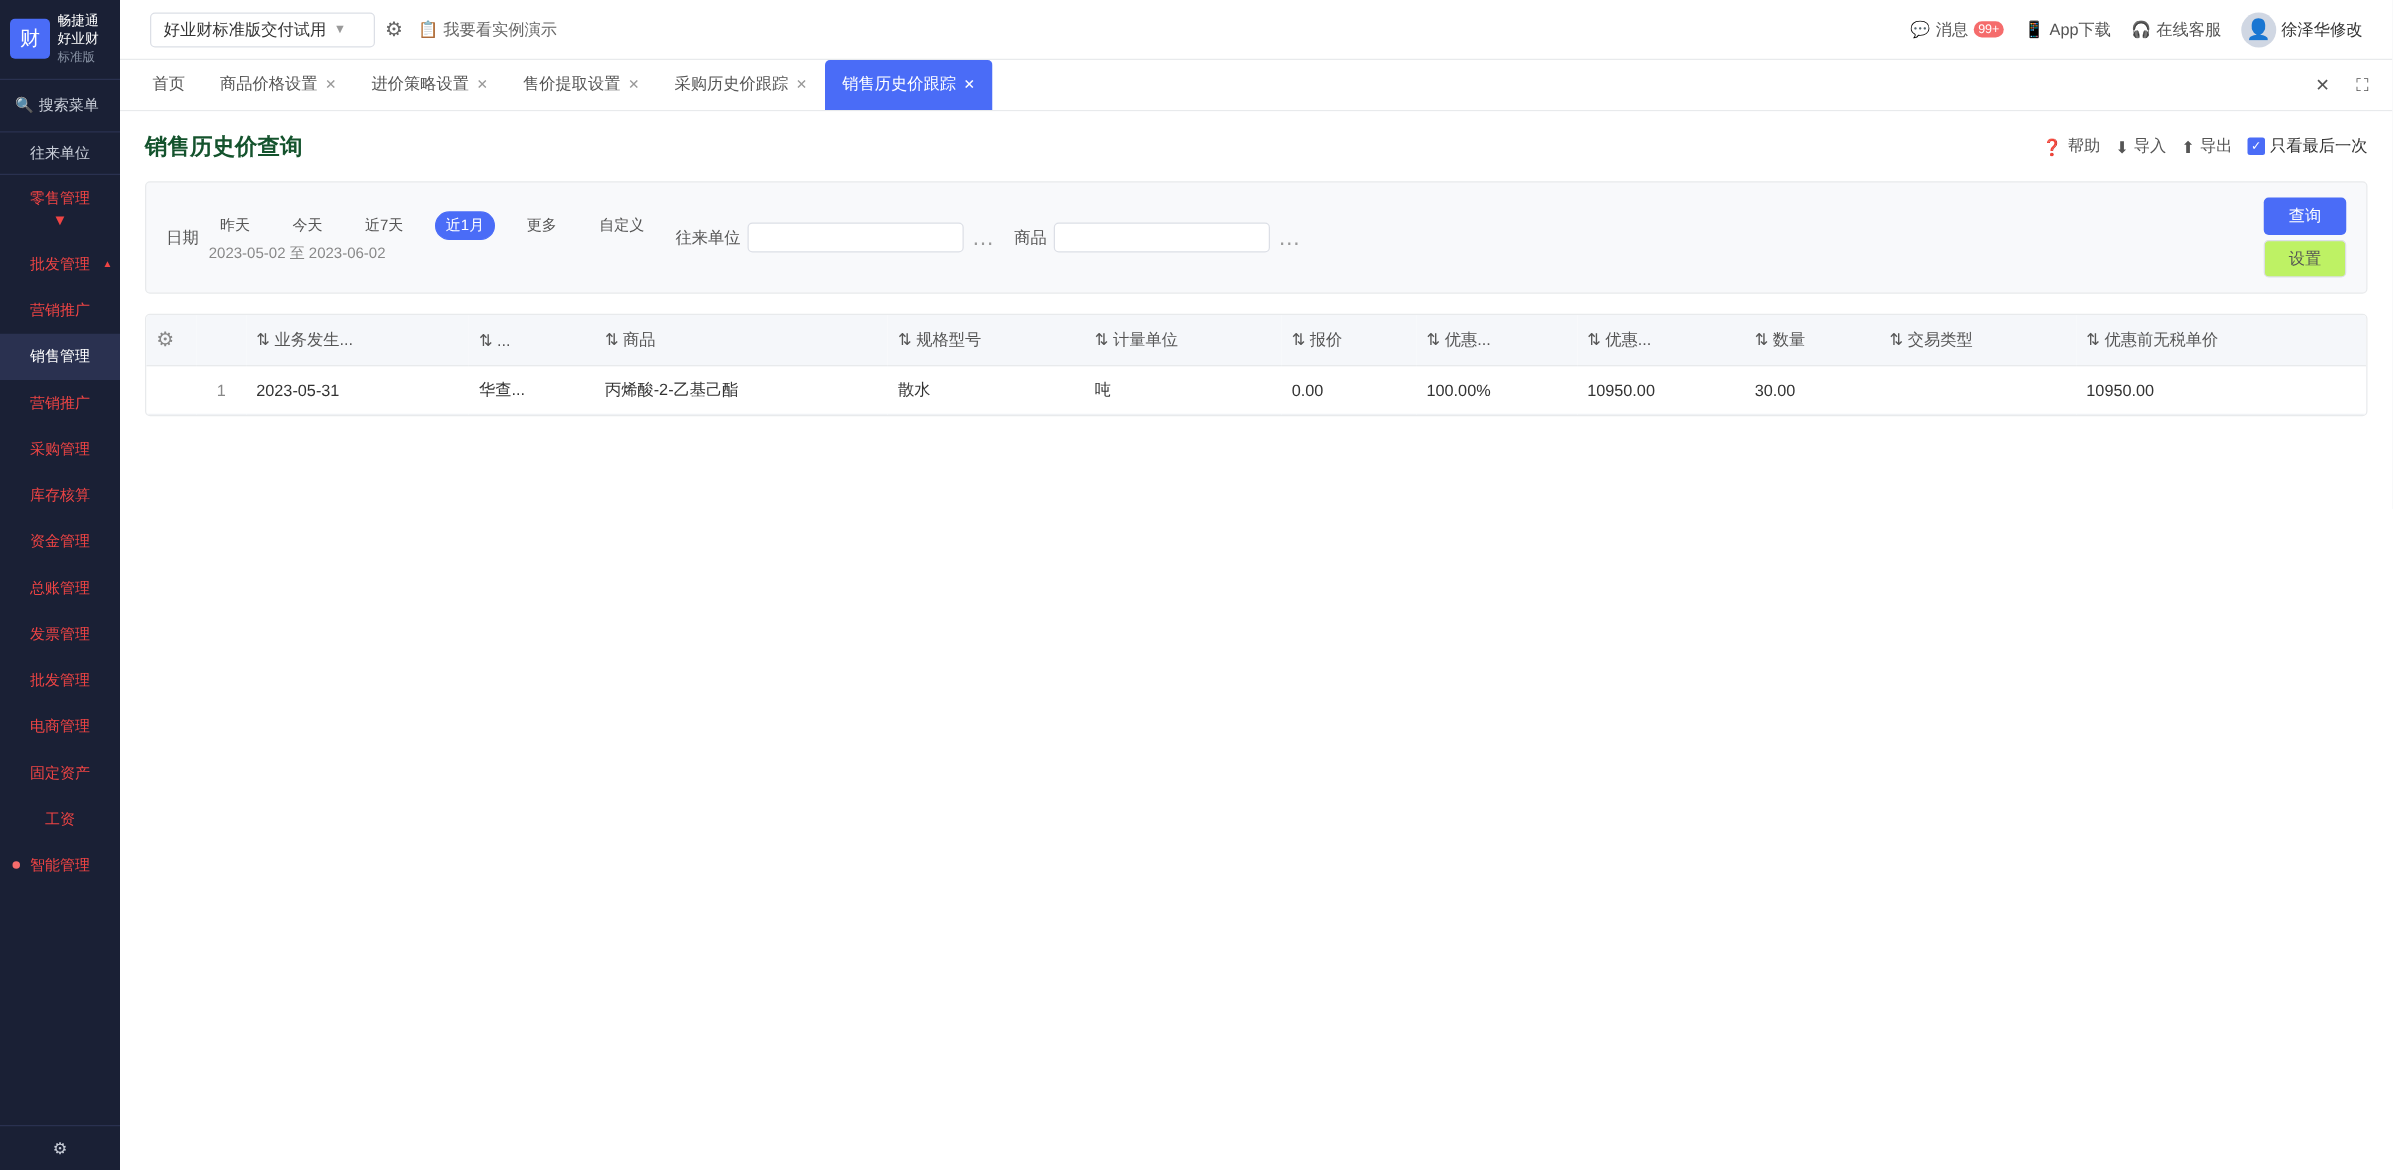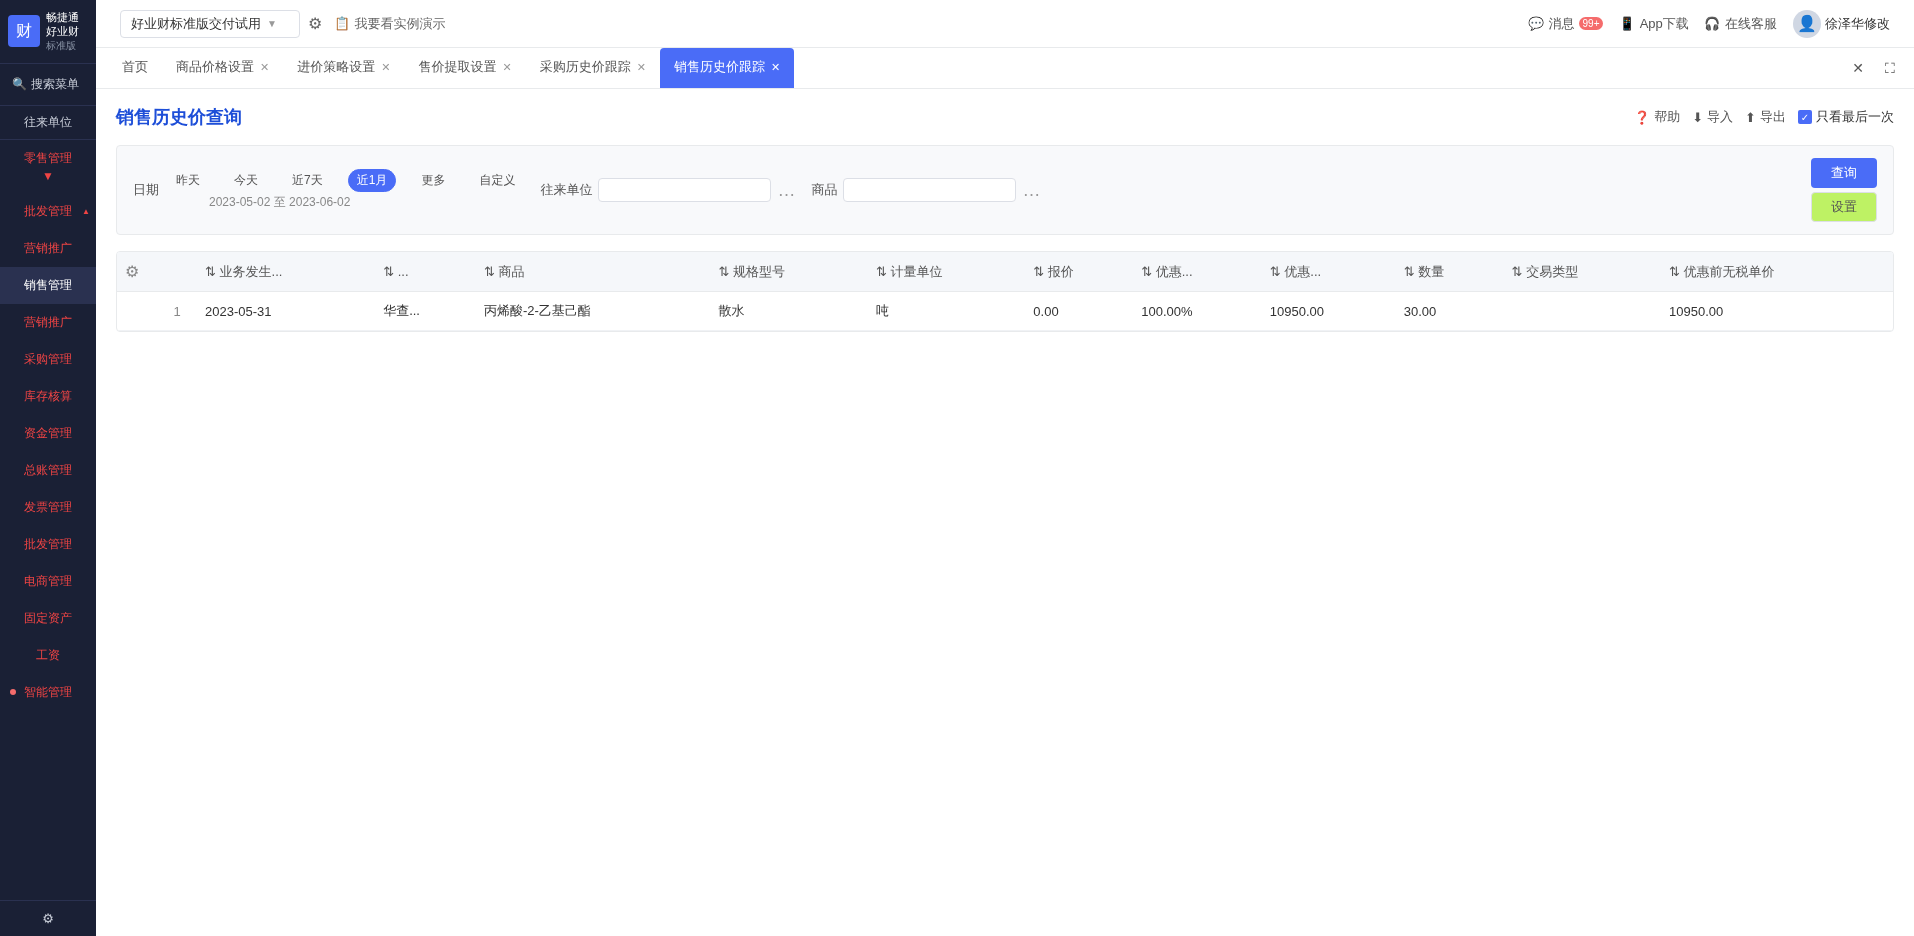--- a/index.html
+++ b/index.html
@@ -247,21 +247,21 @@
     
     .page-header {
       display: flex;
       align-items: center;
       justify-content: space-between;
       margin-bottom: 16px;
     }
     .page-title {
       font-size: 18px;
       font-weight: bold;
-      color: #1d4ed8;
+      color: #14532d;
     }
     .page-header-actions {
       display: flex;
       align-items: center;
       gap: 12px;
     }
     .header-action-btn {
       display: flex;
       align-items: center;
       gap: 4px;
@@ -330,21 +330,20 @@
     }
     .date-option.active {
       background: #4a6cf7;
       color: #fff;
       border-color: #4a6cf7;
     }
     .date-range-text {
       font-size: 12px;
       color: #888;
       margin-top: 2px;
-      margin-left: 42px;
     }
     .filter-input-group {
       display: flex;
       align-items: center;
       gap: 6px;
     }
     .filter-input {
       border: 1px solid #dcdfe6;
       border-radius: 4px;
       padding: 4px 8px;

